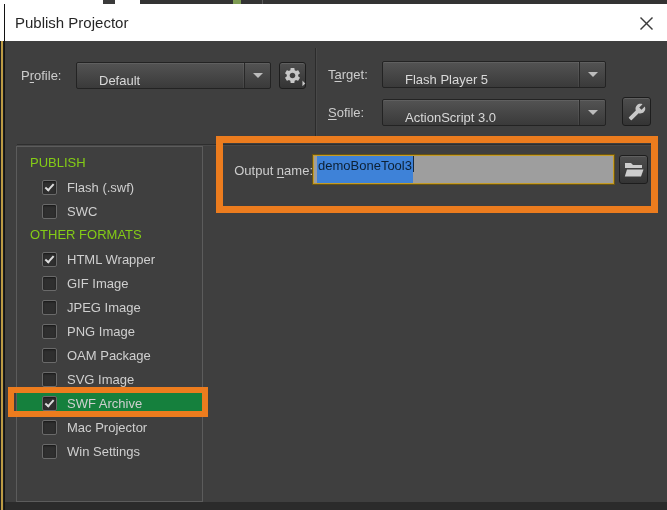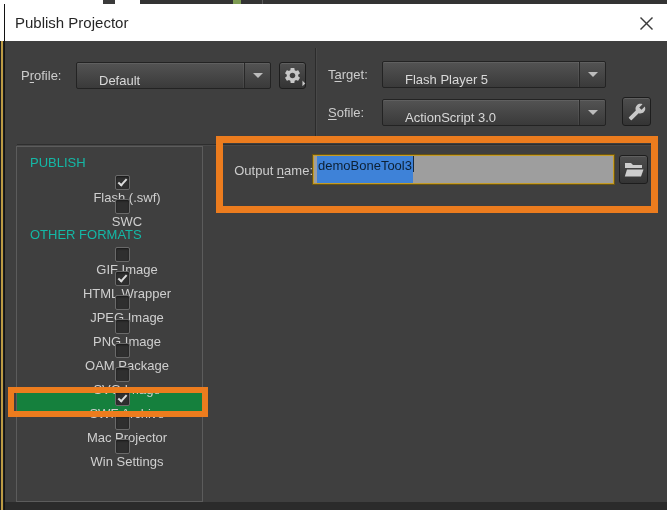--- a/index.html
+++ b/index.html
@@ -56,22 +56,22 @@
   
   .output-input { position:absolute; left:308px; top:114px; width:301px; height:29px;
                   background:#9e9e9e; border:1px solid #c49b26; box-shadow:0 0 0 1px #6b5512;
                   display:flex; padding-left:3px; cursor:text; }
   .sel-text { background:#3e82d8; color:#0d2033; font-size:13px; padding:2px 1px; white-space:pre; }
   .caret { width:1px; height:16px; background:#17293d; }
 
   
   .panel { position:absolute; left:11px; top:105px; width:187px; height:356px;
            border:1px solid #5c5c5c; background:#3f3f3f; padding-top:4px; }
-  .fmt-heading { height:24px; line-height:24px; padding-left:13px; font-size:13px; color:#14b8a6; }
-  .fmt-row { height:24px; display:flex; align-items:center; padding-left:25px; cursor:pointer;flex-direction:column; }
+  .fmt-heading { height:24px; line-height:24px; padding-left:13px; font-size:13px; color:#84cc16; }
+  .fmt-row { height:24px; display:flex; align-items:center; padding-left:25px; cursor:pointer; }
   .fmt-row.hl { background:#15803d; }
   .cbx { width:15px; height:15px; background:#2f2f2f; border:1px solid #6a6a6a; border-radius:2px;
          position:relative; flex:0 0 auto; box-shadow:inset 0 1px 2px rgba(0,0,0,0.5); }
   .cbx .check { display:none; position:absolute; left:2px; top:3px; width:9px; height:5px;
                 border-left:2px solid #dcdcdc; border-bottom:2px solid #dcdcdc; transform:rotate(-48deg); }
   .cbx.checked .check { display:block; }
   .fmt-label { margin-left:10px; font-size:13px; color:#cfcfcf; white-space:nowrap; }
 
   
   .annot { position:absolute; border:7px solid #ec7c1e; pointer-events:none; z-index:50; }
@@ -170,28 +170,28 @@
               <span class="check"></span>
             </span>
             <span class="fmt-label">Flash (.swf)</span>
           </div>
           <div class="fmt-row">
             <span class="cbx"></span>
             <span class="fmt-label">SWC</span>
           </div>
           <div class="fmt-heading">OTHER FORMATS</div>
           <div class="fmt-row">
-            <span class="cbx"></span>
-            <span class="fmt-label">GIF Image</span>
-          </div>
-          <div class="fmt-row">
             <span class="cbx checked">
               <span class="check"></span>
             </span>
             <span class="fmt-label">HTML Wrapper</span>
+          </div>
+          <div class="fmt-row">
+            <span class="cbx"></span>
+            <span class="fmt-label">GIF Image</span>
           </div>
           <div class="fmt-row">
             <span class="cbx"></span>
             <span class="fmt-label">JPEG Image</span>
           </div>
           <div class="fmt-row">
             <span class="cbx"></span>
             <span class="fmt-label">PNG Image</span>
           </div>
           <div class="fmt-row">

